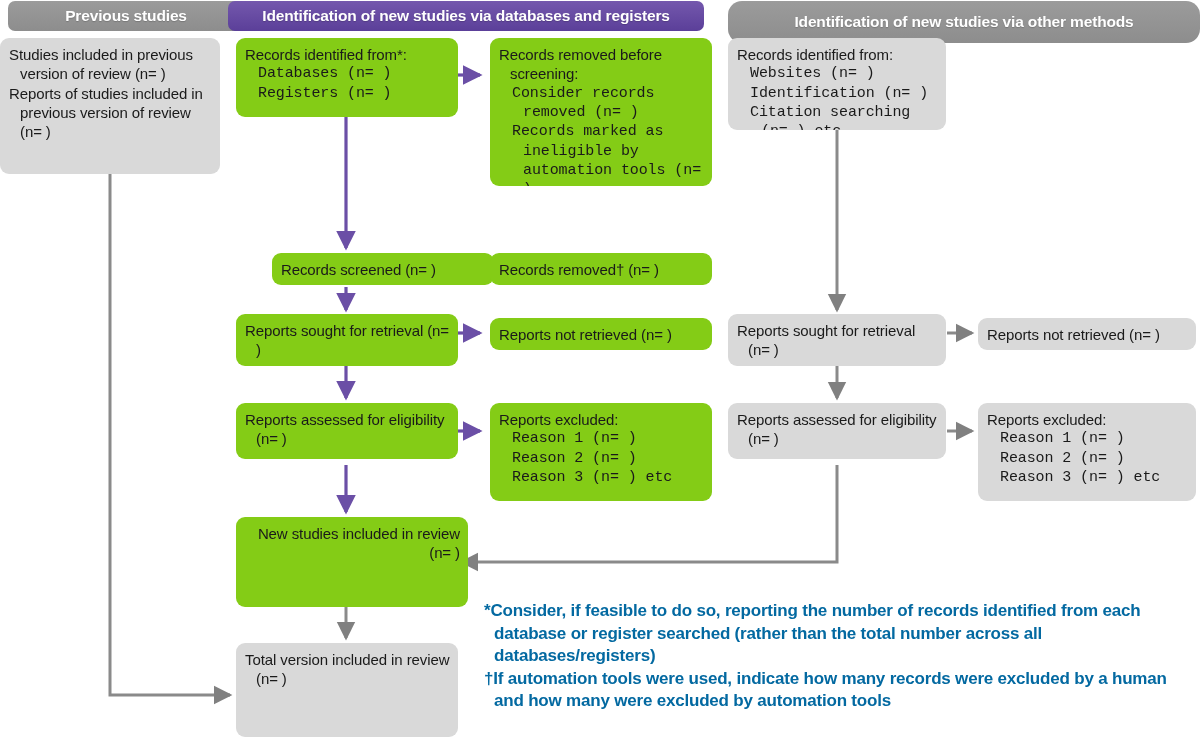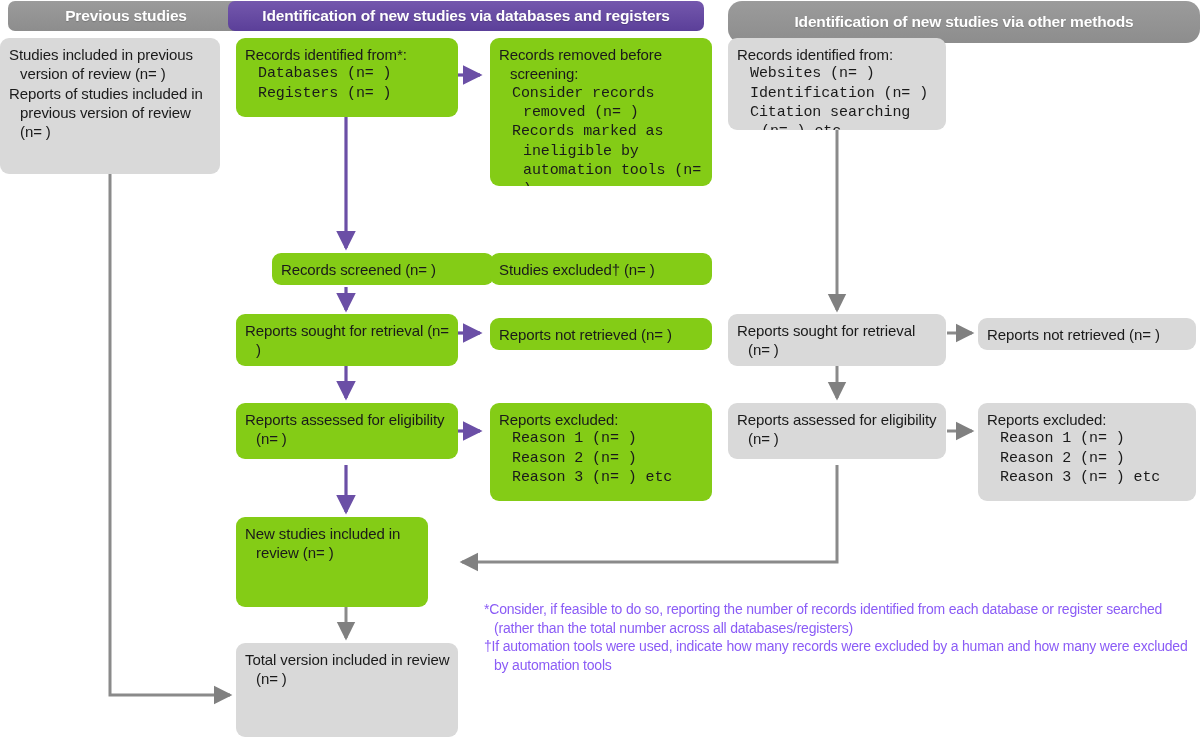--- a/index.html
+++ b/index.html
@@ -62,25 +62,26 @@
     padding-left: 11px;
     text-indent: -11px;
   }
   .box p.sub {
     padding-left: 24px;
     text-indent: -11px;
     font-family: Liberation Mono, monospace;
   }
   .notes {
     position: absolute;
-    font-size: 14px;
+    font-size: 17px;
     line-height: 1.33;
-    color: #8b5cf6;
+    color: #0369a1;
     letter-spacing: -0.2px;
     width: 716px;
+    font-weight: bold;
   }
   .notes p {
     margin: 0;
     padding-left: 10px;
     text-indent: -10px;
   }
 </style>
 </head>
 <body>
 
@@ -178,21 +179,21 @@
     <p>Records removed before screening:</p>
     <p class="sub">Consider records removed (n= )</p>
     <p class="sub">Records marked as ineligible by automation tools (n= )</p>
   </div>
 
   <div class="box box-purple" style="left:236px; top:253px; width:222px; height:32px;margin-left:36px;">
     <p>Records screened (n= )</p>
   </div>
 
   <div class="box box-purple" style="left:490px; top:253px; width:222px; height:32px;">
-    <p>Studies excluded† (n= )</p>
+    <p>Records removed† (n= )</p>
   </div>
 
   <div class="box box-purple" style="left:236px; top:314px; width:222px; height:52px;">
     <p>Reports sought for retrieval (n= )</p>
   </div>
 
   <div class="box box-purple" style="left:490px; top:318px; width:222px; height:32px;">
     <p>Reports not retrieved (n= )</p>
   </div>
 
@@ -200,21 +201,21 @@
     <p>Reports assessed for eligibility (n= )</p>
   </div>
 
   <div class="box box-purple" style="left:490px; top:403px; width:222px; height:98px;">
     <p>Reports excluded:</p>
     <p class="sub">Reason 1 (n= )</p>
     <p class="sub">Reason 2 (n= )</p>
     <p class="sub">Reason 3 (n= ) etc</p>
   </div>
 
-  <div class="box box-purple" style="left:236px; top:517px; width:192px; height:90px;">
+  <div class="box box-purple" style="left:236px; top:517px; width:232px; height:90px;text-align:right;">
     <p>New studies included in review (n= )</p>
   </div>
 
   <div class="box box-grey" style="left:236px; top:643px; width:222px; height:94px;">
     <p>Total version included in review (n= )</p>
   </div>
 
   <div class="box box-grey" style="left:728px; top:38px; width:218px; height:92px;">
     <p>Records identified from:</p>
     <p class="sub">Websites (n= )</p>

